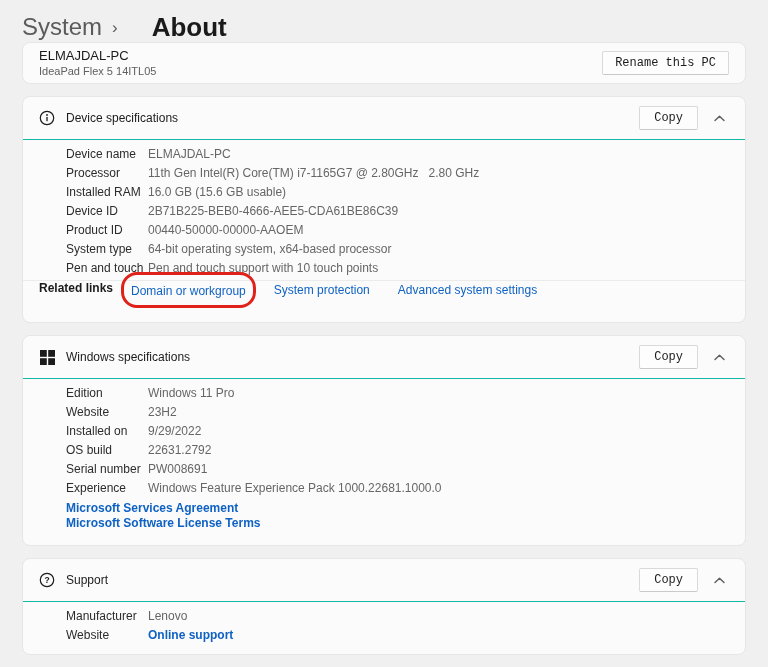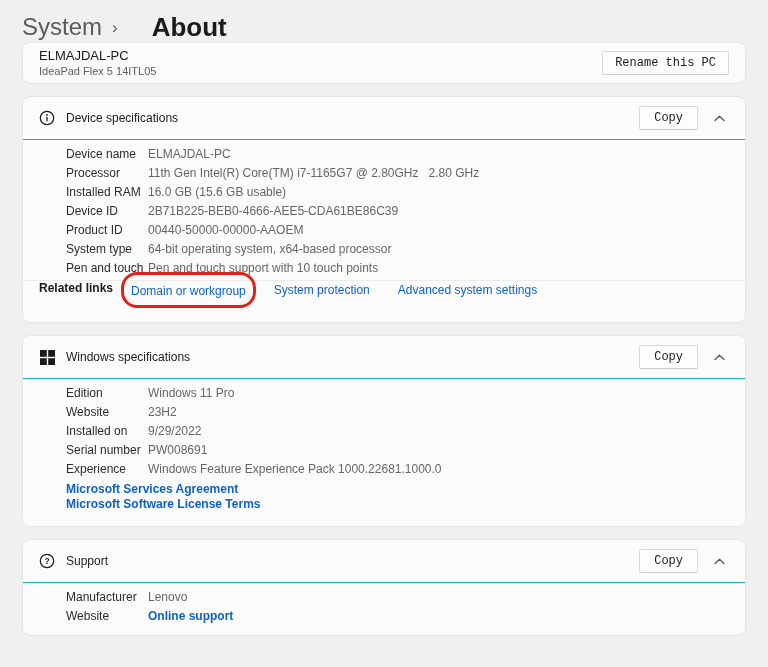--- a/index.html
+++ b/index.html
@@ -189,20 +189,24 @@
         </div>
       <div class="spec-row">
           <span class="spec-label">Website</span>
           <span class="spec-value">23H2</span>
         </div>
       <div class="spec-row">
           <span class="spec-label">Installed on</span>
           <span class="spec-value">9/29/2022</span>
         </div>
       <div class="spec-row">
+          <span class="spec-label">OS build</span>
+          <span class="spec-value">22631.2792</span>
+        </div>
+      <div class="spec-row">
           <span class="spec-label">Serial number</span>
           <span class="spec-value">PW008691</span>
         </div>
       <div class="spec-row">
           <span class="spec-label">Experience</span>
           <span class="spec-value">Windows Feature Experience Pack 1000.22681.1000.0</span>
         </div>
       <div class="win-links">
         <a href="#" class="text-link">Microsoft Services Agreement</a>
         <a href="#" class="text-link">Microsoft Software License Terms</a>

